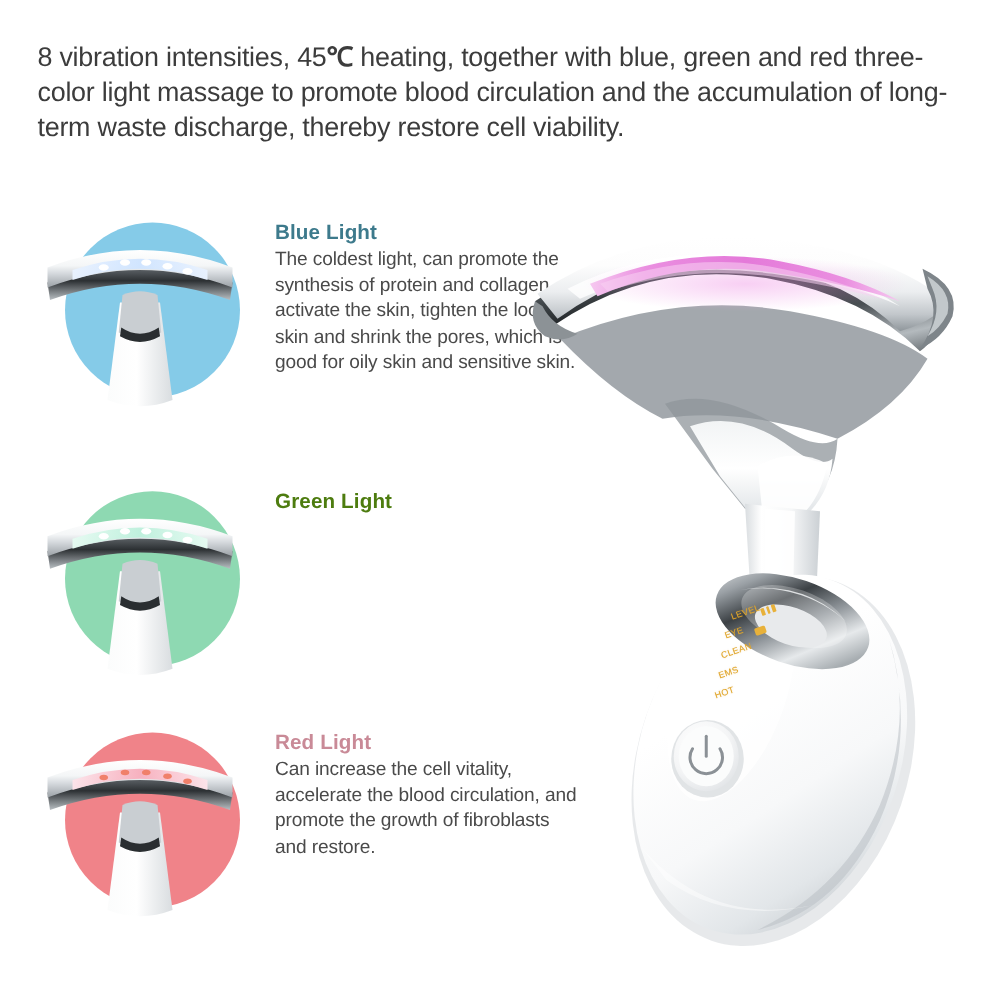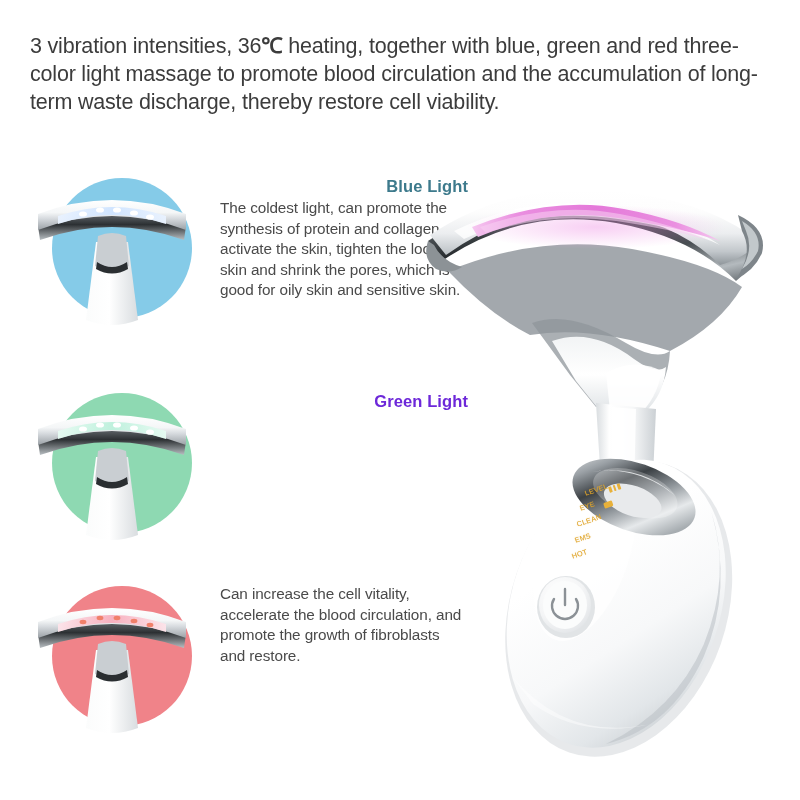--- a/index.html
+++ b/index.html
@@ -44,21 +44,20 @@
   
   .mini-device{ position:absolute; left:0; top:0; width:168px; height:168px; }
 
   .feature-text{
     position:absolute; left:220px; top:6px; width:248px;
   }
   .feature-title{
     font-size:16.5px; font-weight:bold;
     line-height:21px; margin-bottom:1px;
     letter-spacing:0.1px;
-    text-align:right;
   }
   #title-blue  { color:#3d7a8c; }
   #title-green { color:#3d6b4f; }
   #title-red   { color:#c98a97; }
   .feature-body{
     font-size:15.3px; line-height:20.5px; color:#4a4a4a;
     letter-spacing:-0.1px;
   }
 
   
@@ -98,21 +97,21 @@
     position:absolute; left:604px; top:503px;
     width:9px; height:5.5px; border-radius:1.4px;
     background:#e8b13a;
     transform:rotate(-19deg); transform-origin:left center;
   }
 </style>
 </head>
 <body>
 
 <p id="header-paragraph">
-  <span>3 vibration intensities, 36</span><span class="deg">℃</span><span> heating, together with blue, green and red three-color light massage to promote blood circulation and the accumulation of long-term waste discharge, thereby restore cell viability.</span>
+  <span>8 vibration intensities, 45</span><span class="deg">℃</span><span> heating, together with blue, green and red three-color light massage to promote blood circulation and the accumulation of long-term waste discharge, thereby restore cell viability.</span>
 </p>
 
 <div class="feature-row" id="feature-row-blue">
   <div class="thumb-wrap">
     <div class="thumb-circle" id="circle-blue" style="background: rgb(133, 203, 232);"></div>
     <svg class="mini-device" viewBox="0 0 168 168">
       <defs>
         <linearGradient id="mHeadB" x1="0" y1="0" x2="0" y2="1">
           <stop offset="0" stop-color="#ffffff"></stop>
           <stop offset="0.42" stop-color="#f4f6f7"></stop>
@@ -180,21 +179,21 @@
       <g fill="#ffffff">
         <ellipse cx="55" cy="44" rx="4" ry="2.6"></ellipse>
         <ellipse cx="72" cy="40" rx="4" ry="2.6"></ellipse>
         <ellipse cx="89" cy="40" rx="4" ry="2.6"></ellipse>
         <ellipse cx="106" cy="43" rx="4" ry="2.6"></ellipse>
         <ellipse cx="122" cy="47" rx="4" ry="2.6"></ellipse>
       </g>
     </svg>
   </div>
   <div class="feature-text">
-    <div class="feature-title" id="title-green" style="color: #6d28d9;">Green Light</div>
+    <div class="feature-title" id="title-green" style="color: #4d7c0f;">Green Light</div>
   </div>
 </div>
 
 <div class="feature-row" id="feature-row-red">
   <div class="thumb-wrap">
     <div class="thumb-circle" id="circle-red" style="background: rgb(240, 131, 137);"></div>
     <svg class="mini-device" viewBox="0 0 168 168">
       <defs>
         <linearGradient id="mLedR" x1="0" y1="0" x2="1" y2="0">
           <stop offset="0" stop-color="#fde4ea"></stop>
@@ -211,20 +210,21 @@
       <g fill="#f0806a">
         <ellipse cx="55" cy="44" rx="3.4" ry="2.2"></ellipse>
         <ellipse cx="72" cy="40" rx="3.4" ry="2.2"></ellipse>
         <ellipse cx="89" cy="40" rx="3.4" ry="2.2"></ellipse>
         <ellipse cx="106" cy="43" rx="3.4" ry="2.2"></ellipse>
         <ellipse cx="122" cy="47" rx="3.4" ry="2.2"></ellipse>
       </g>
     </svg>
   </div>
   <div class="feature-text">
+    <div class="feature-title" id="title-red" style="color: rgb(201, 138, 151);">Red Light</div>
     <div class="feature-body">Can increase the cell vitality, accelerate the blood circulation, and promote the growth of fibroblasts and restore.</div>
   </div>
 </div>
 
 <div id="main-product">
   <svg id="product-svg" viewBox="0 0 370 600">
     <defs>
       <linearGradient id="headTop" x1="0" y1="0" x2="0" y2="1">
         <stop offset="0" stop-color="#ffffff"></stop>
         <stop offset="0.30" stop-color="#fdfdfd"></stop>

